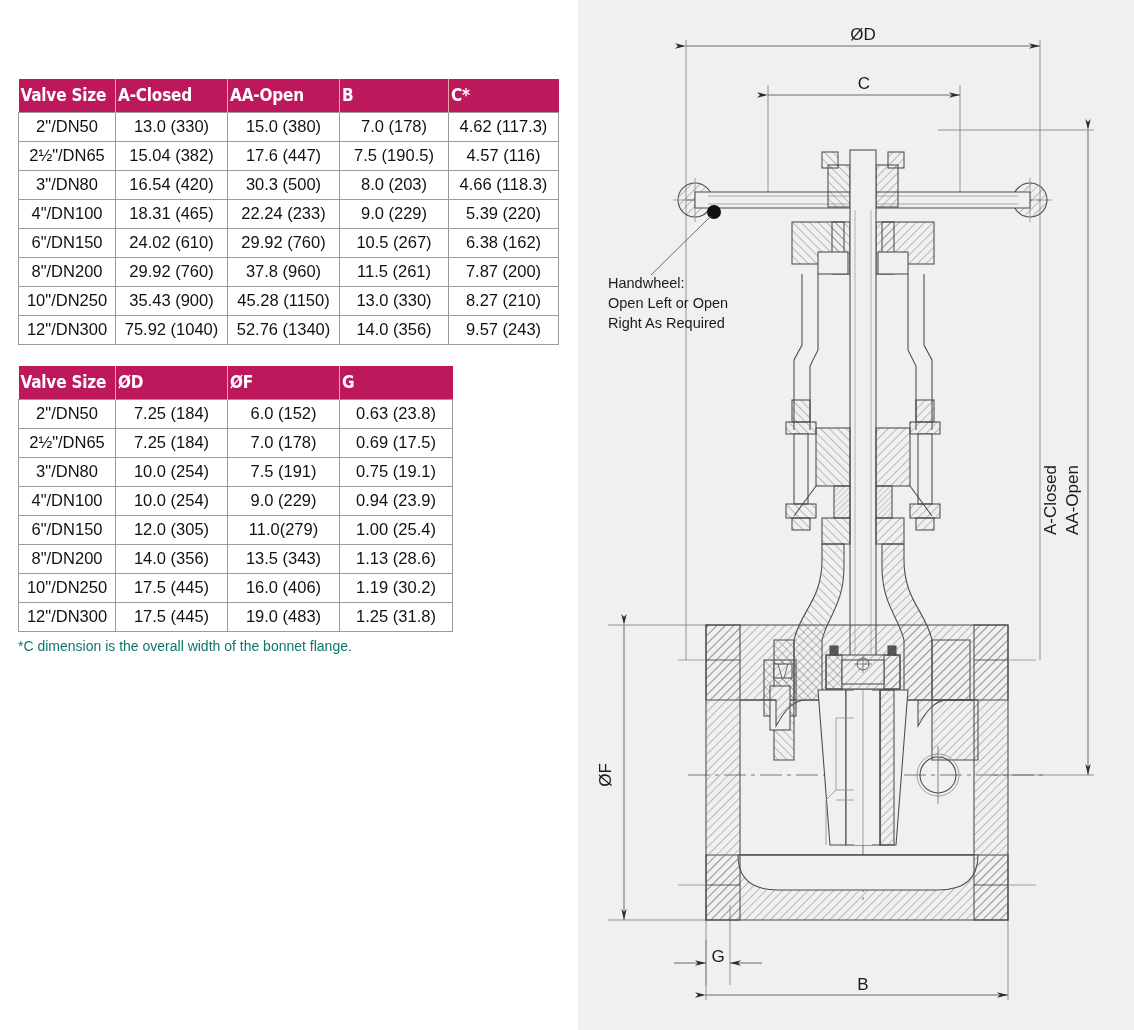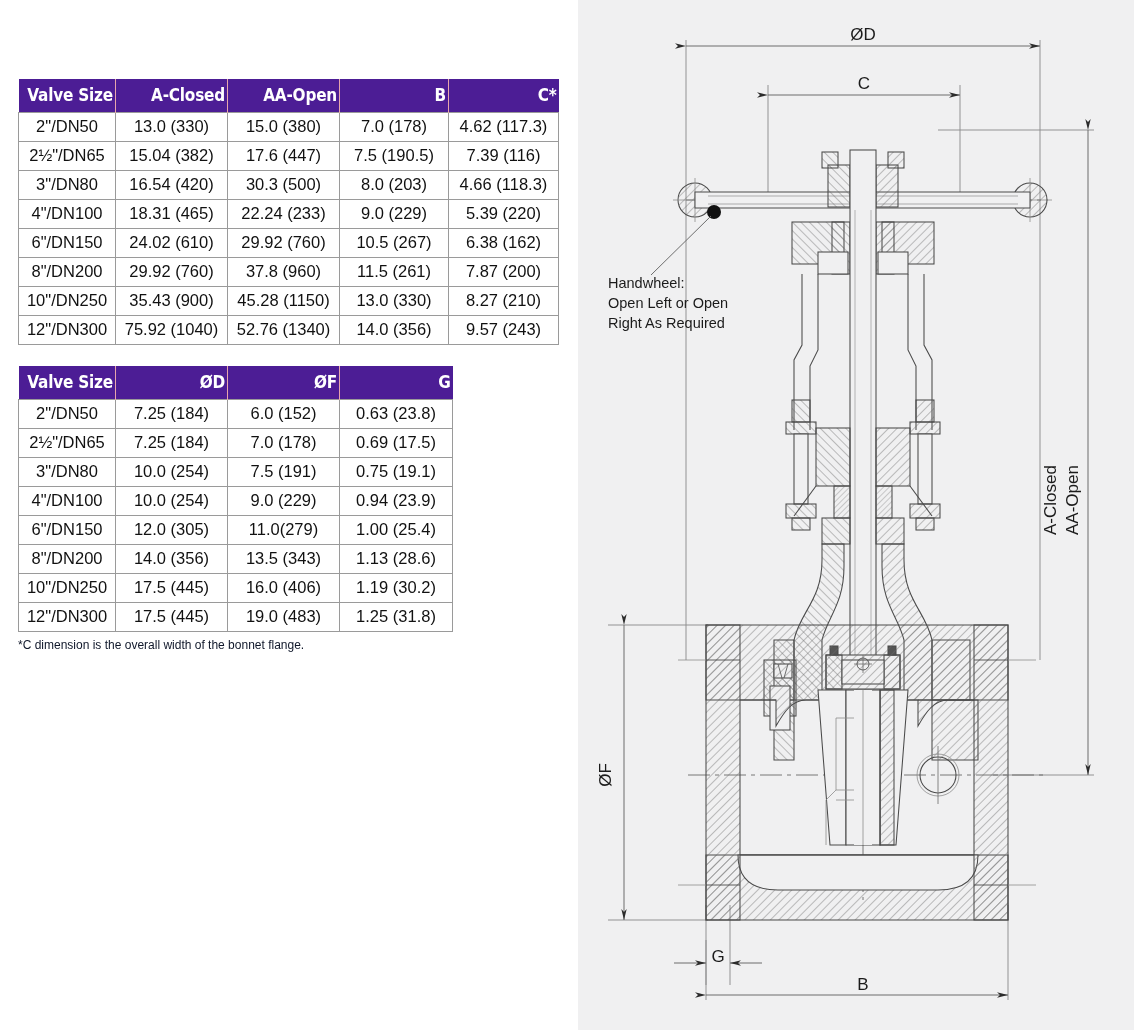--- a/index.html
+++ b/index.html
@@ -6,25 +6,25 @@
   body{
     width:1134px;height:1030px;position:relative;
     background:#ffffff;
     font-family:"Liberation Sans","DejaVu Sans",sans-serif;
     overflow:hidden;
   }
 
   
   .tbl{position:absolute;border-collapse:collapse;table-layout:fixed;}
   .tbl th{
-    background:#4c1d95;color:#ffffff;
+    background:#be185d;color:#ffffff;
     font-weight:bold;font-size:17px;
     font-family:"DejaVu Sans Condensed","Liberation Sans",sans-serif;
     letter-spacing:-0.2px;
-    padding:6px 2px 7px 2px;text-align:right;vertical-align:middle;
+    padding:6px 2px 7px 2px;text-align:left;vertical-align:middle;
     border-left:1px solid #e7a6ac;border-right:1px solid #e7a6ac;
     border-top:0;border-bottom:0;
   }
   .tbl th:first-child{border-left:0;}
   .tbl th:last-child{border-right:0;}
   .tbl td{
     font-size:16.5px;color:#111;background:#fff;
     text-align:center;vertical-align:middle;
     padding:4px 2px 5px 2px;
     border:1px solid #9a9a9a;
@@ -39,21 +39,21 @@
   #table1 col.c4{width:110px;}
 
   #table2{left:18px;top:366px;width:434px;}
   #table2 col.d0{width:97px;}
   #table2 col.d1{width:112px;}
   #table2 col.d2{width:112px;}
   #table2 col.d3{width:113px;}
 
   #footnote{
     position:absolute;left:18px;top:638px;
-    font-size:12px;color:#0f172a;white-space:nowrap;
+    font-size:14px;color:#0f766e;white-space:nowrap;
   }
 
   
   #panel{
     position:absolute;left:578px;top:0;width:556px;height:1030px;
     background:#f0f0f1;overflow:hidden;
   }
   #panel svg{display:block;}
   .dimtxt{
     font-family:"Liberation Sans","DejaVu Sans",sans-serif;
@@ -90,21 +90,21 @@
       <td>13.0 (330)</td>
       <td>15.0 (380)</td>
       <td>7.0 (178)</td>
       <td>4.62 (117.3)</td>
     </tr>
     <tr>
       <td>2½"/DN65</td>
       <td>15.04 (382)</td>
       <td>17.6 (447)</td>
       <td>7.5 (190.5)</td>
-      <td>7.39 (116)</td>
+      <td>4.57 (116)</td>
     </tr>
     <tr>
       <td>3"/DN80</td>
       <td>16.54 (420)</td>
       <td>30.3 (500)</td>
       <td>8.0 (203)</td>
       <td>4.66 (118.3)</td>
     </tr>
     <tr>
       <td>4"/DN100</td>

